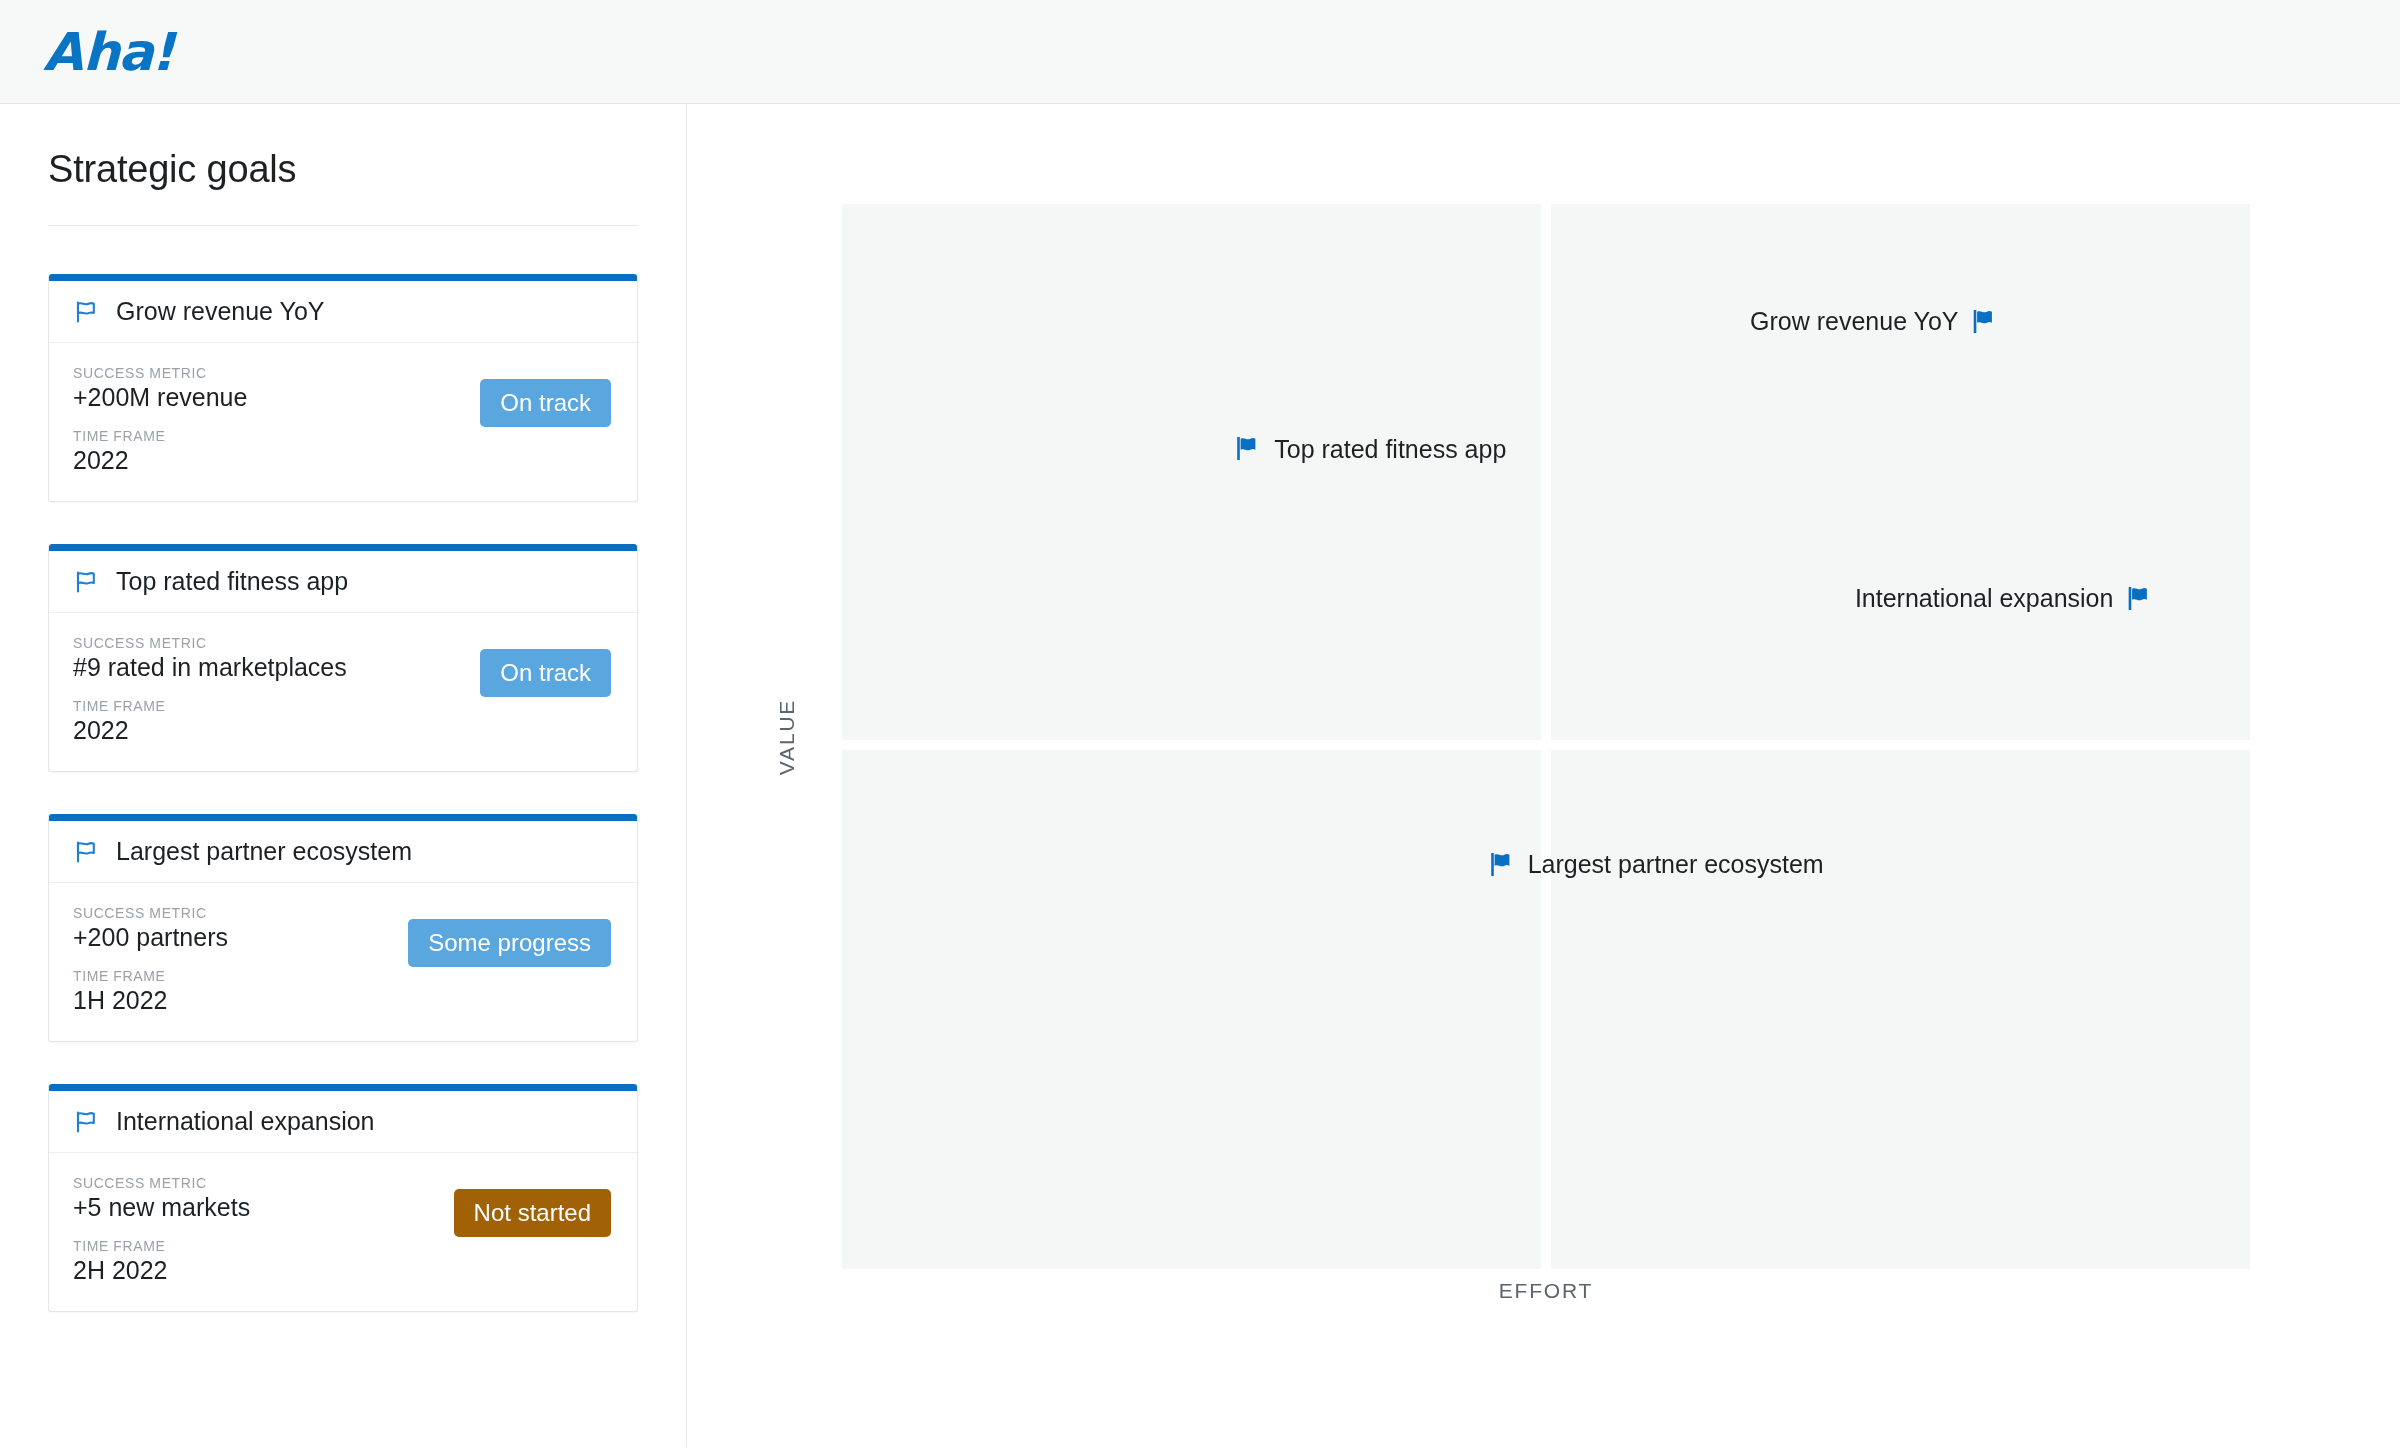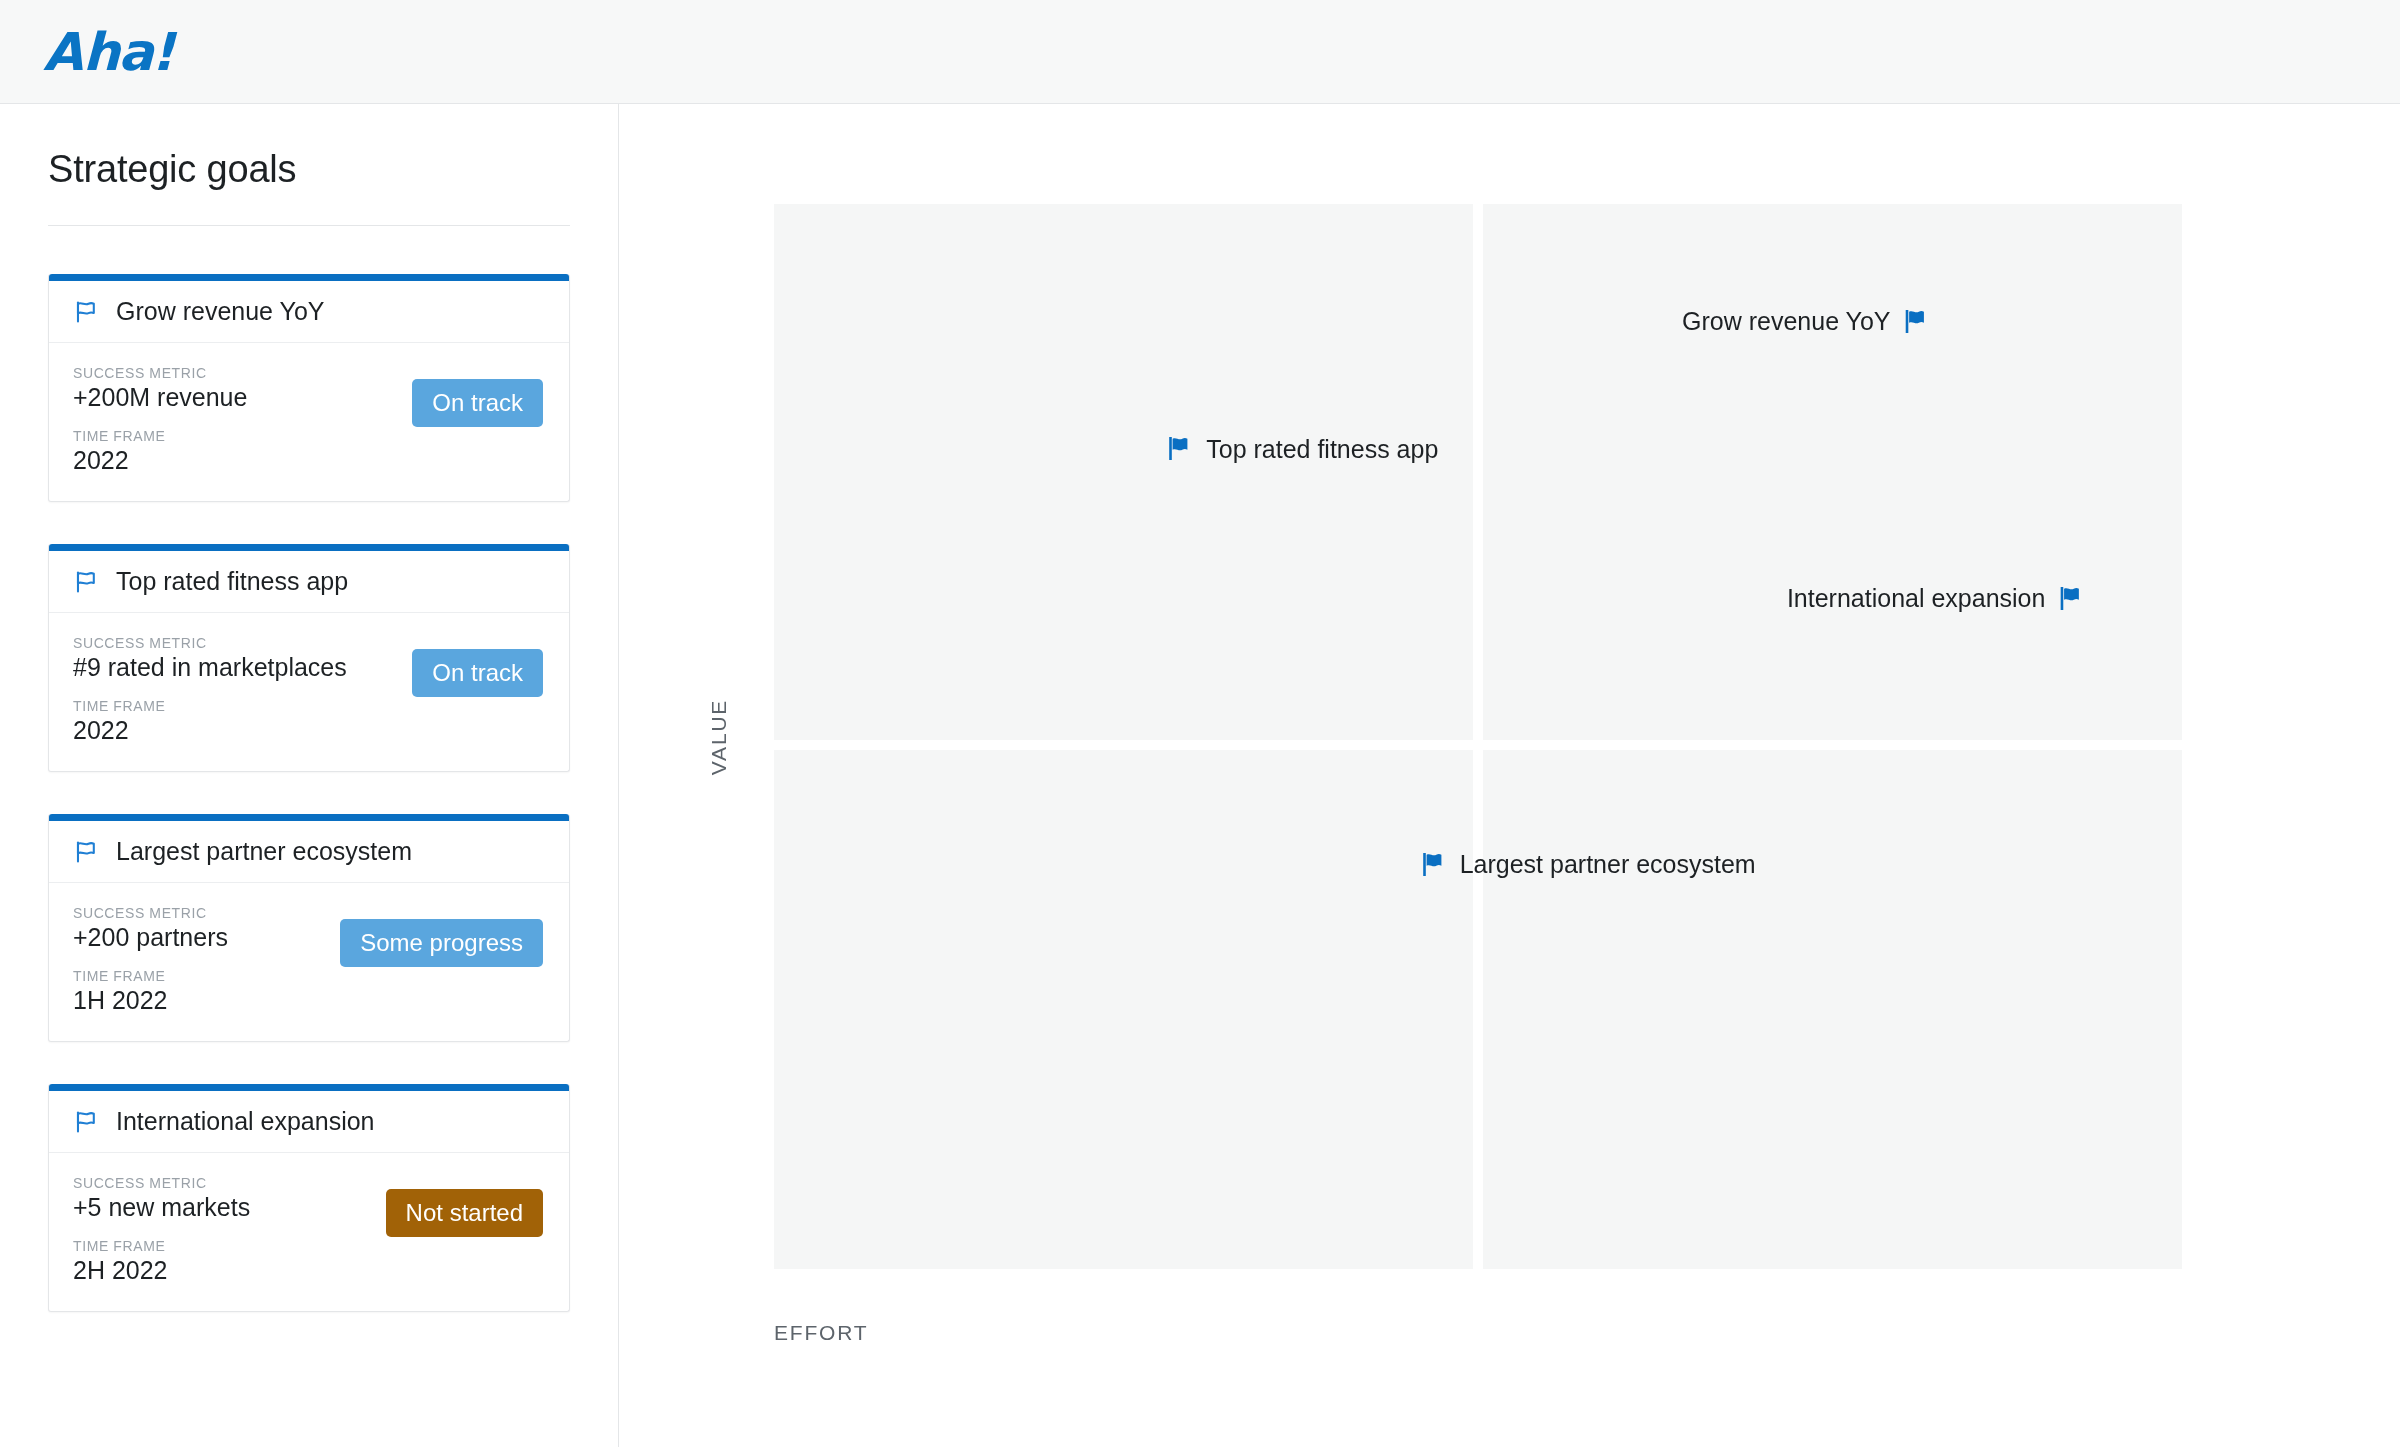--- a/index.html
+++ b/index.html
@@ -38,21 +38,21 @@
   }
 
   
   .page {
     display: flex;
     height: 1343px;
   }
 
   
   .sidebar {
-    width: 619px;
+    width: 687px;
     box-sizing: border-box;
     border-right: 1px solid #e4e6e8;
     padding: 0 48px;
     background: #ffffff;
   }
   .sidebar-title {
     font-size: 38px;
     color: #1d2124;
     font-weight: 400;
     margin: 0;
@@ -168,23 +168,23 @@
   .axis-y span {
     transform: rotate(-90deg);
     white-space: nowrap;
     font-size: 21px;
     letter-spacing: 1.8px;
     color: #5d646b;
   }
   .axis-x {
     position: absolute;
     left: 0;
-    top: 1117px;
+    top: 1075px;
     width: 1408px;
-    text-align: left;
+    text-align: center;
     font-size: 21px;
     letter-spacing: 1.8px;
     color: #5d646b;
   }
 
   
   .marker {
     position: absolute;
     display: flex;
     align-items: center;

